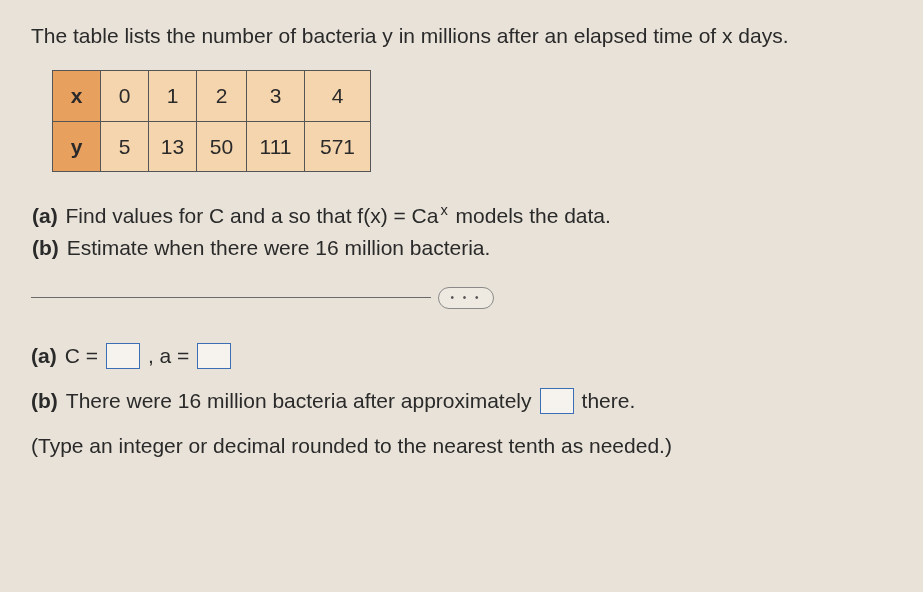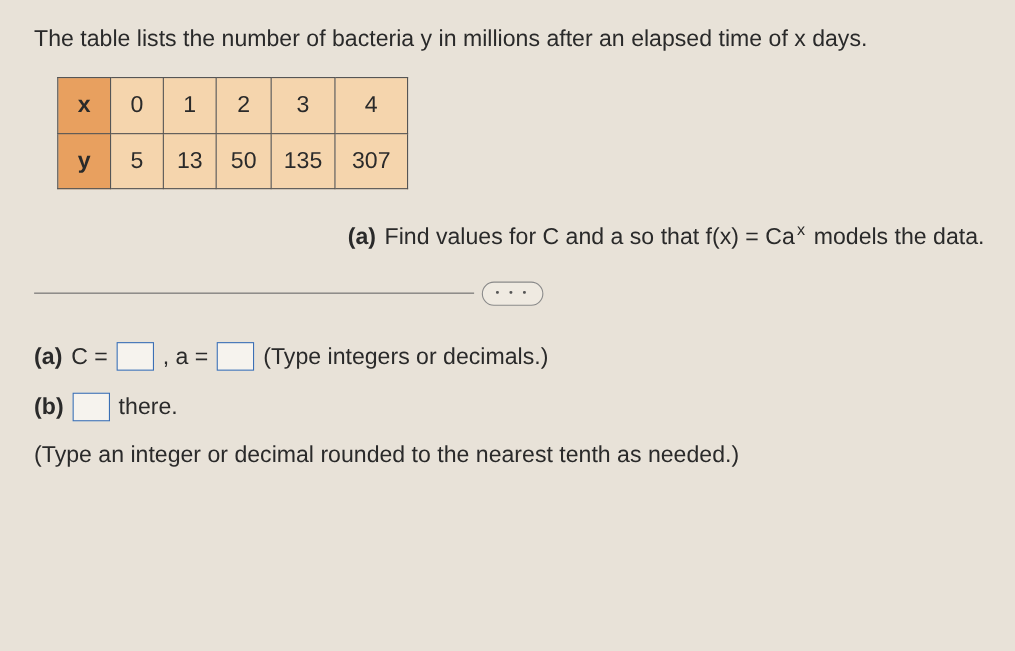--- a/index.html
+++ b/index.html
@@ -43,21 +43,20 @@
     }
     .data-table .w1 { width: 42px; }
     .data-table .w2 { width: 50px; }
     .data-table .w3 { width: 58px; }
     .data-table .w4 { width: 66px; }
     .questions {
       margin-bottom: 24px;
     }
     .questions p {
       margin: 2px 0;
-      text-align: right;
     }
     .divider-row {
       display: flex;
       align-items: center;
       margin: 12px 0 30px 0;
     }
     .hr-line {
       flex: 1;
       border: none;
       border-top: 1px solid #6a6a6a;
@@ -116,47 +115,50 @@
     <td class="cell w1">1</td>
     <td class="cell w2">2</td>
     <td class="cell w3">3</td>
     <td class="cell w4">4</td>
   </tr>
   <tr>
     <td class="hdr w1">y</td>
     <td class="cell w1">5</td>
     <td class="cell w1">13</td>
     <td class="cell w2">50</td>
-    <td class="cell w3">135</td>
-    <td class="cell w4">307</td>
+    <td class="cell w3">111</td>
+    <td class="cell w4">571</td>
   </tr>
 </tbody>
   </table>
 
 <div class="questions">
   <p>
     <span class="bold">(a)</span><span> Find values for C and a so that f(x) = Ca</span><sup>x</sup><span> models the data.</span>
+  </p>
+  <p>
+    <span class="bold">(b)</span><span> Estimate when there were 16 million bacteria.</span>
   </p>
 </div>
 
 <div class="divider-row">
   <hr class="hr-line">
   <div class="hint-button">
     <span>• • •</span>
   </div>
   <div class="gap-right"></div>
 </div>
 
 <div class="answer-line">
   <span class="bold">(a)</span>
   <span> C = </span>
   <span class="input-box"></span>
   <span>, a = </span>
   <span class="input-box"></span>
-  <span> (Type integers or decimals.)</span>
 </div>
 
 <div class="answer-line">
   <span class="bold">(b)</span>
+  <span> There were 16 million bacteria after approximately </span>
   <span class="input-box"></span>
   <span> there.</span>
 </div>
 <p>(Type an integer or decimal rounded to the nearest tenth as needed.)</p>
 
 </body></html>

